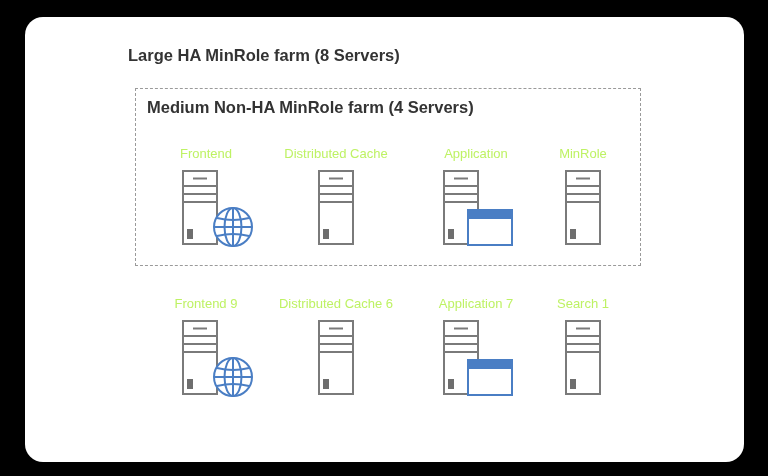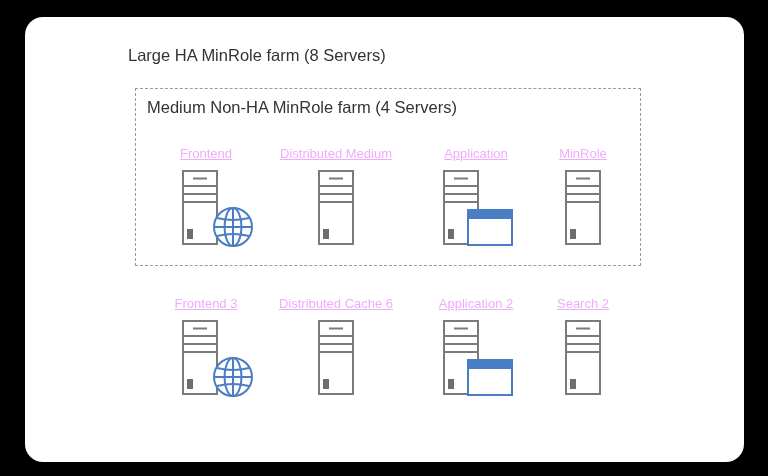--- a/index.html
+++ b/index.html
@@ -17,47 +17,48 @@
       width: 719px; height: 445px;
       background: #ffffff;
       border-radius: 18px;
     }
     .title-large {
       position: absolute;
       left: 128px; top: 46px;
       font-size: 16.5px;
       color: #333333;
       white-space: nowrap;
+      font-weight: bold;
     }
     .dashed-box {
       position: absolute;
       left: 135px; top: 88px;
       width: 506px; height: 178px;
       border: 1px dashed #9a9a9a;
       box-sizing: border-box;
     }
     .title-medium {
       position: absolute;
       left: 147px; top: 98px;
       font-size: 16.5px;
       color: #333333;
       white-space: nowrap;
+      font-weight: bold;
     }
     .node {
       position: absolute;
       width: 0; height: 0;
     }
     .node-label {
       position: absolute;
       top: 0;
       transform: translateX(-50%);
       font-size: 13px;
-      color: #f0abfc;
+      color: #bef264;
       white-space: nowrap;
-      text-decoration: underline;
     }
     .server {
       position: absolute;
       width: 36px; height: 75px;
     }
     .overlay-icon {
       position: absolute;
     }
   </style>
 </head>
@@ -99,21 +100,21 @@
   <div class="node-label">Frontend</div>
   <svg class="server" style="left:-24px; top:24px;">
       <use href="#sym-server"></use>
     </svg>
   <svg class="overlay-icon" style="left:6px; top:60px; width:42px; height:42px;">
       <use href="#sym-globe"></use>
     </svg>
 </div>
 
 <div class="node" style="left:336px; top:146px;">
-  <div class="node-label">Distributed Medium</div>
+  <div class="node-label">Distributed Cache</div>
   <svg class="server" style="left:-18px; top:24px;">
       <use href="#sym-server"></use>
     </svg>
 </div>
 
 <div class="node" style="left:476px; top:146px;">
   <div class="node-label">Application</div>
   <svg class="server" style="left:-33px; top:24px;">
       <use href="#sym-server"></use>
     </svg>
@@ -123,44 +124,44 @@
 </div>
 
 <div class="node" style="left:583px; top:146px;">
   <div class="node-label">MinRole</div>
   <svg class="server" style="left:-18px; top:24px;">
       <use href="#sym-server"></use>
     </svg>
 </div>
 
 <div class="node" style="left:206px; top:296px;">
-  <div class="node-label">Frontend 3</div>
+  <div class="node-label">Frontend 9</div>
   <svg class="server" style="left:-24px; top:24px;">
       <use href="#sym-server"></use>
     </svg>
   <svg class="overlay-icon" style="left:6px; top:60px; width:42px; height:42px;">
       <use href="#sym-globe"></use>
     </svg>
 </div>
 
 <div class="node" style="left:336px; top:296px;">
   <div class="node-label">Distributed Cache 6</div>
   <svg class="server" style="left:-18px; top:24px;">
       <use href="#sym-server"></use>
     </svg>
 </div>
 
 <div class="node" style="left:476px; top:296px;">
-  <div class="node-label">Application 2</div>
+  <div class="node-label">Application 7</div>
   <svg class="server" style="left:-33px; top:24px;">
       <use href="#sym-server"></use>
     </svg>
   <svg class="overlay-icon" style="left:-9px; top:63px; width:46px; height:37px;">
       <use href="#sym-window"></use>
     </svg>
 </div>
 
 <div class="node" style="left:583px; top:296px;">
-  <div class="node-label">Search 2</div>
+  <div class="node-label">Search 1</div>
   <svg class="server" style="left:-18px; top:24px;">
       <use href="#sym-server"></use>
     </svg>
 </div>
 
 </body></html>

